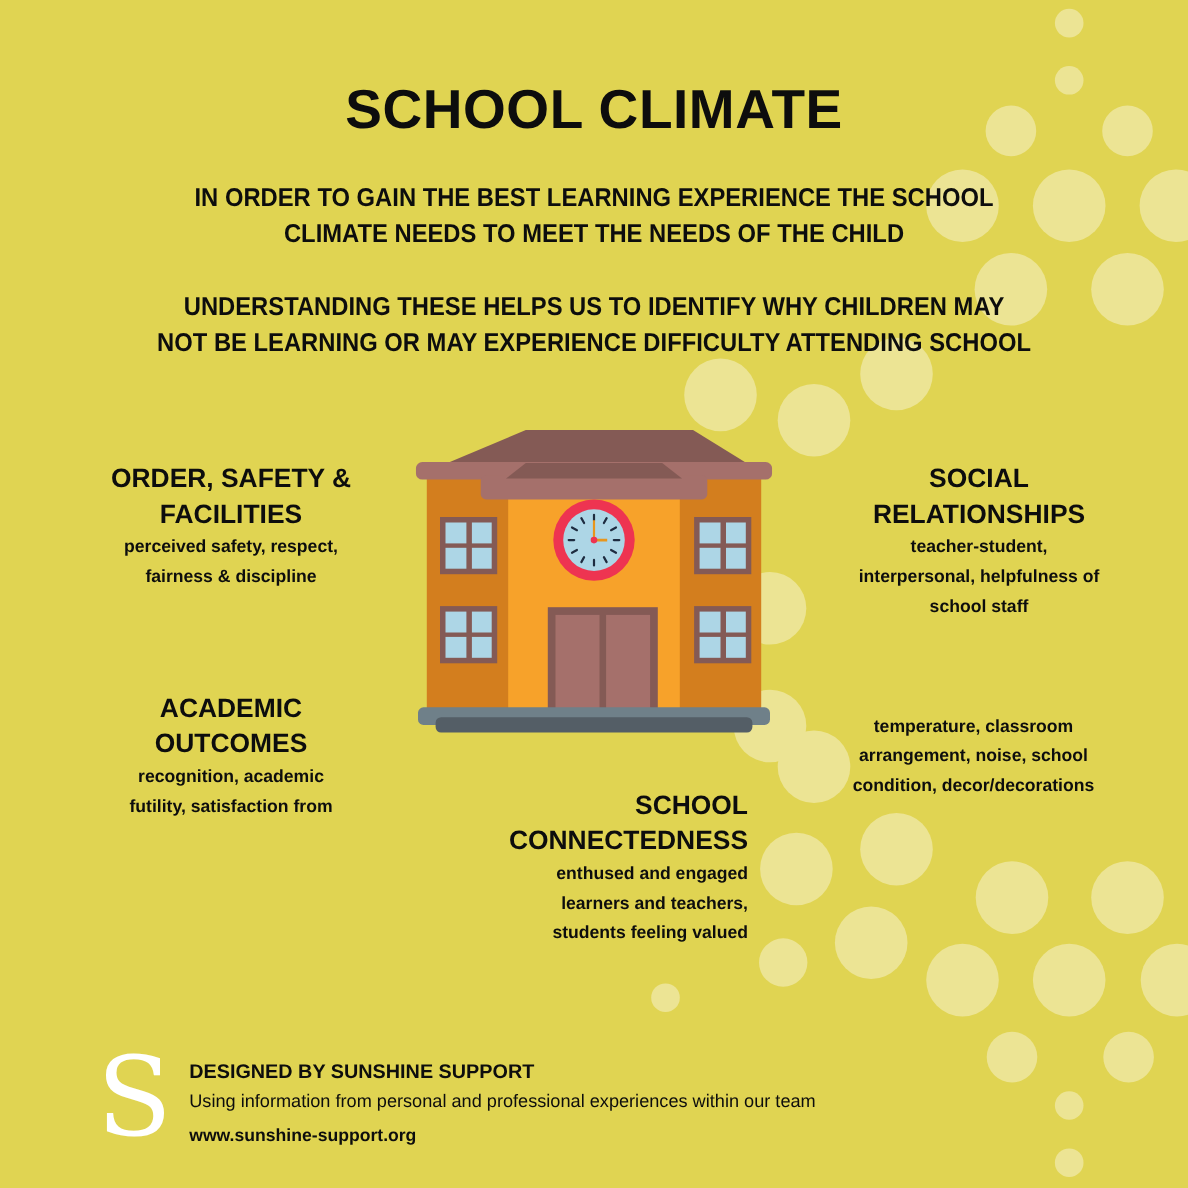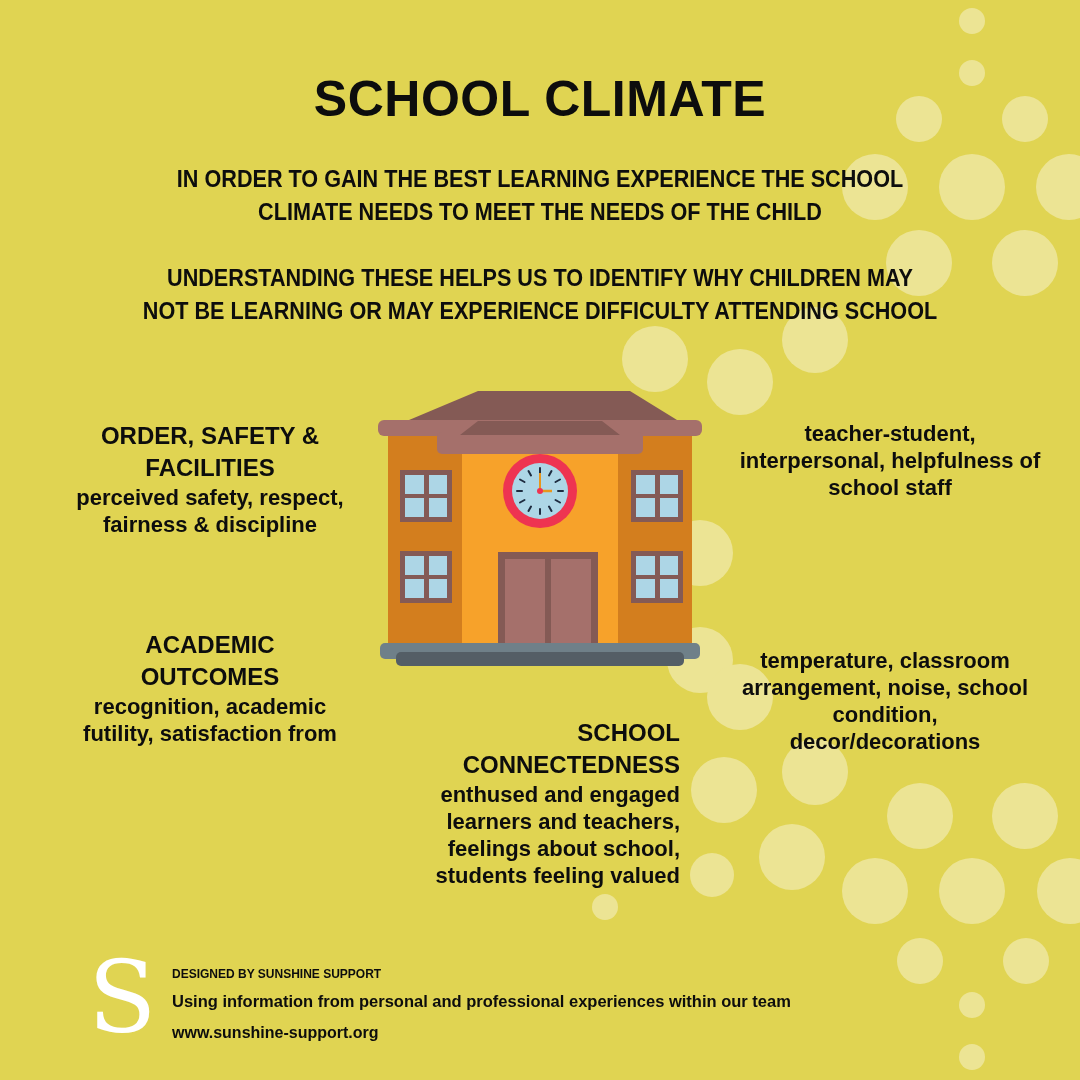--- a/index.html
+++ b/index.html
@@ -19,37 +19,37 @@
   }
   .intro {
     left: 0; width: 1080px;
     font-family: "Liberation Sans Narrow", "Liberation Sans", sans-serif;
     font-weight: 700; font-size: 23.5px; line-height: 33px;
     transform: scaleX(0.92); transform-origin: 540px 0;
   }
   .intro1 { top: 163px; }
   .intro2 { top: 262px; }
   .section h2 { margin: 0; font-size: 24px; font-weight: 700; line-height: 32px; }
-  .section p { margin: 0; font-size: 22px; font-weight: 700; line-height: 27px; }
+  .section p { margin: 0; font-size: 16px; font-weight: 700; line-height: 27px; }
   .sec-order { left: 60px; width: 300px; top: 420px; }
   .sec-social { left: 730px; width: 320px; top: 420px; }
   .sec-academic { left: 60px; width: 300px; top: 629px; }
   .sec-facilities { left: 735px; width: 300px; top: 647px; }
   .sec-facilities p { line-height: 27px; }
   .sec-connected { left: 400px; width: 280px; top: 717px; text-align: right; }
   .building { position: absolute; left: 378px; top: 383px; width: 324px; height: 284px; z-index: 2; }
   .footer { position: absolute; left: 80px; top: 960px; z-index: 2; }
   .logo-s {
     position: absolute; left: 8px; top: -12px; width: 70px; height: 100px;
     color: #ffffff; font-family: "DejaVu Serif", "Liberation Serif", serif;
     font-size: 100px; line-height: 100px; font-weight: 400;
   }
   .footer-text { position: absolute; left: 92px; top: 0; white-space: nowrap; }
-  .f1 { font-size: 12px; font-weight: 700; line-height: 28px; }
-  .f2 { font-size: 16.5px; font-weight: 700; line-height: 26px; }
+  .f1 { font-size: 18px; font-weight: 700; line-height: 28px; }
+  .f2 { font-size: 16.5px; font-weight: 400; line-height: 26px; }
   .f3 { font-size: 16px; font-weight: 700; line-height: 26px; margin-top: 6px; }
 </style>
 </head>
 <body>
 
 <div class="dots">
   <div class="dot" style="left:959px;top:8px;width:26px;height:26px"></div>
   <div class="dot" style="left:959px;top:60px;width:26px;height:26px"></div>
   <div class="dot" style="left:896px;top:96px;width:46px;height:46px"></div>
   <div class="dot" style="left:1002px;top:96px;width:46px;height:46px"></div>
@@ -96,20 +96,24 @@
     <div>ORDER, SAFETY &amp;</div>
     <div>FACILITIES</div>
   </h2>
   <p>
     <span style="display:block">perceived safety, respect,</span>
     <span style="display:block">fairness &amp; discipline</span>
   </p>
 </div>
 
 <div class="layer section sec-social">
+  <h2>
+    <div>SOCIAL</div>
+    <div>RELATIONSHIPS</div>
+  </h2>
   <p>
     <span style="display:block">teacher-student,</span>
     <span style="display:block">interpersonal, helpfulness of</span>
     <span style="display:block">school staff</span>
   </p>
 </div>
 
 <div class="layer section sec-academic">
   <h2>
     <div>ACADEMIC</div>
@@ -130,21 +134,20 @@
 </div>
 
 <div class="layer section sec-connected">
   <h2>
     <div>SCHOOL</div>
     <div>CONNECTEDNESS</div>
   </h2>
   <p>
     <span style="display:block">enthused and engaged</span>
     <span style="display:block">learners and teachers,</span>
-    <span style="display:block">feelings about school,</span>
     <span style="display:block">students feeling valued</span>
   </p>
 </div>
 
 <div class="building">
   <svg width="324" height="284" viewBox="0 0 324 284" xmlns="http://www.w3.org/2000/svg">
 
     <polygon points="100,8 252,8 312,45 12,45" fill="#845a55"></polygon>
 
     <rect x="10" y="52" width="304" height="220" fill="#d37e1e"></rect>

